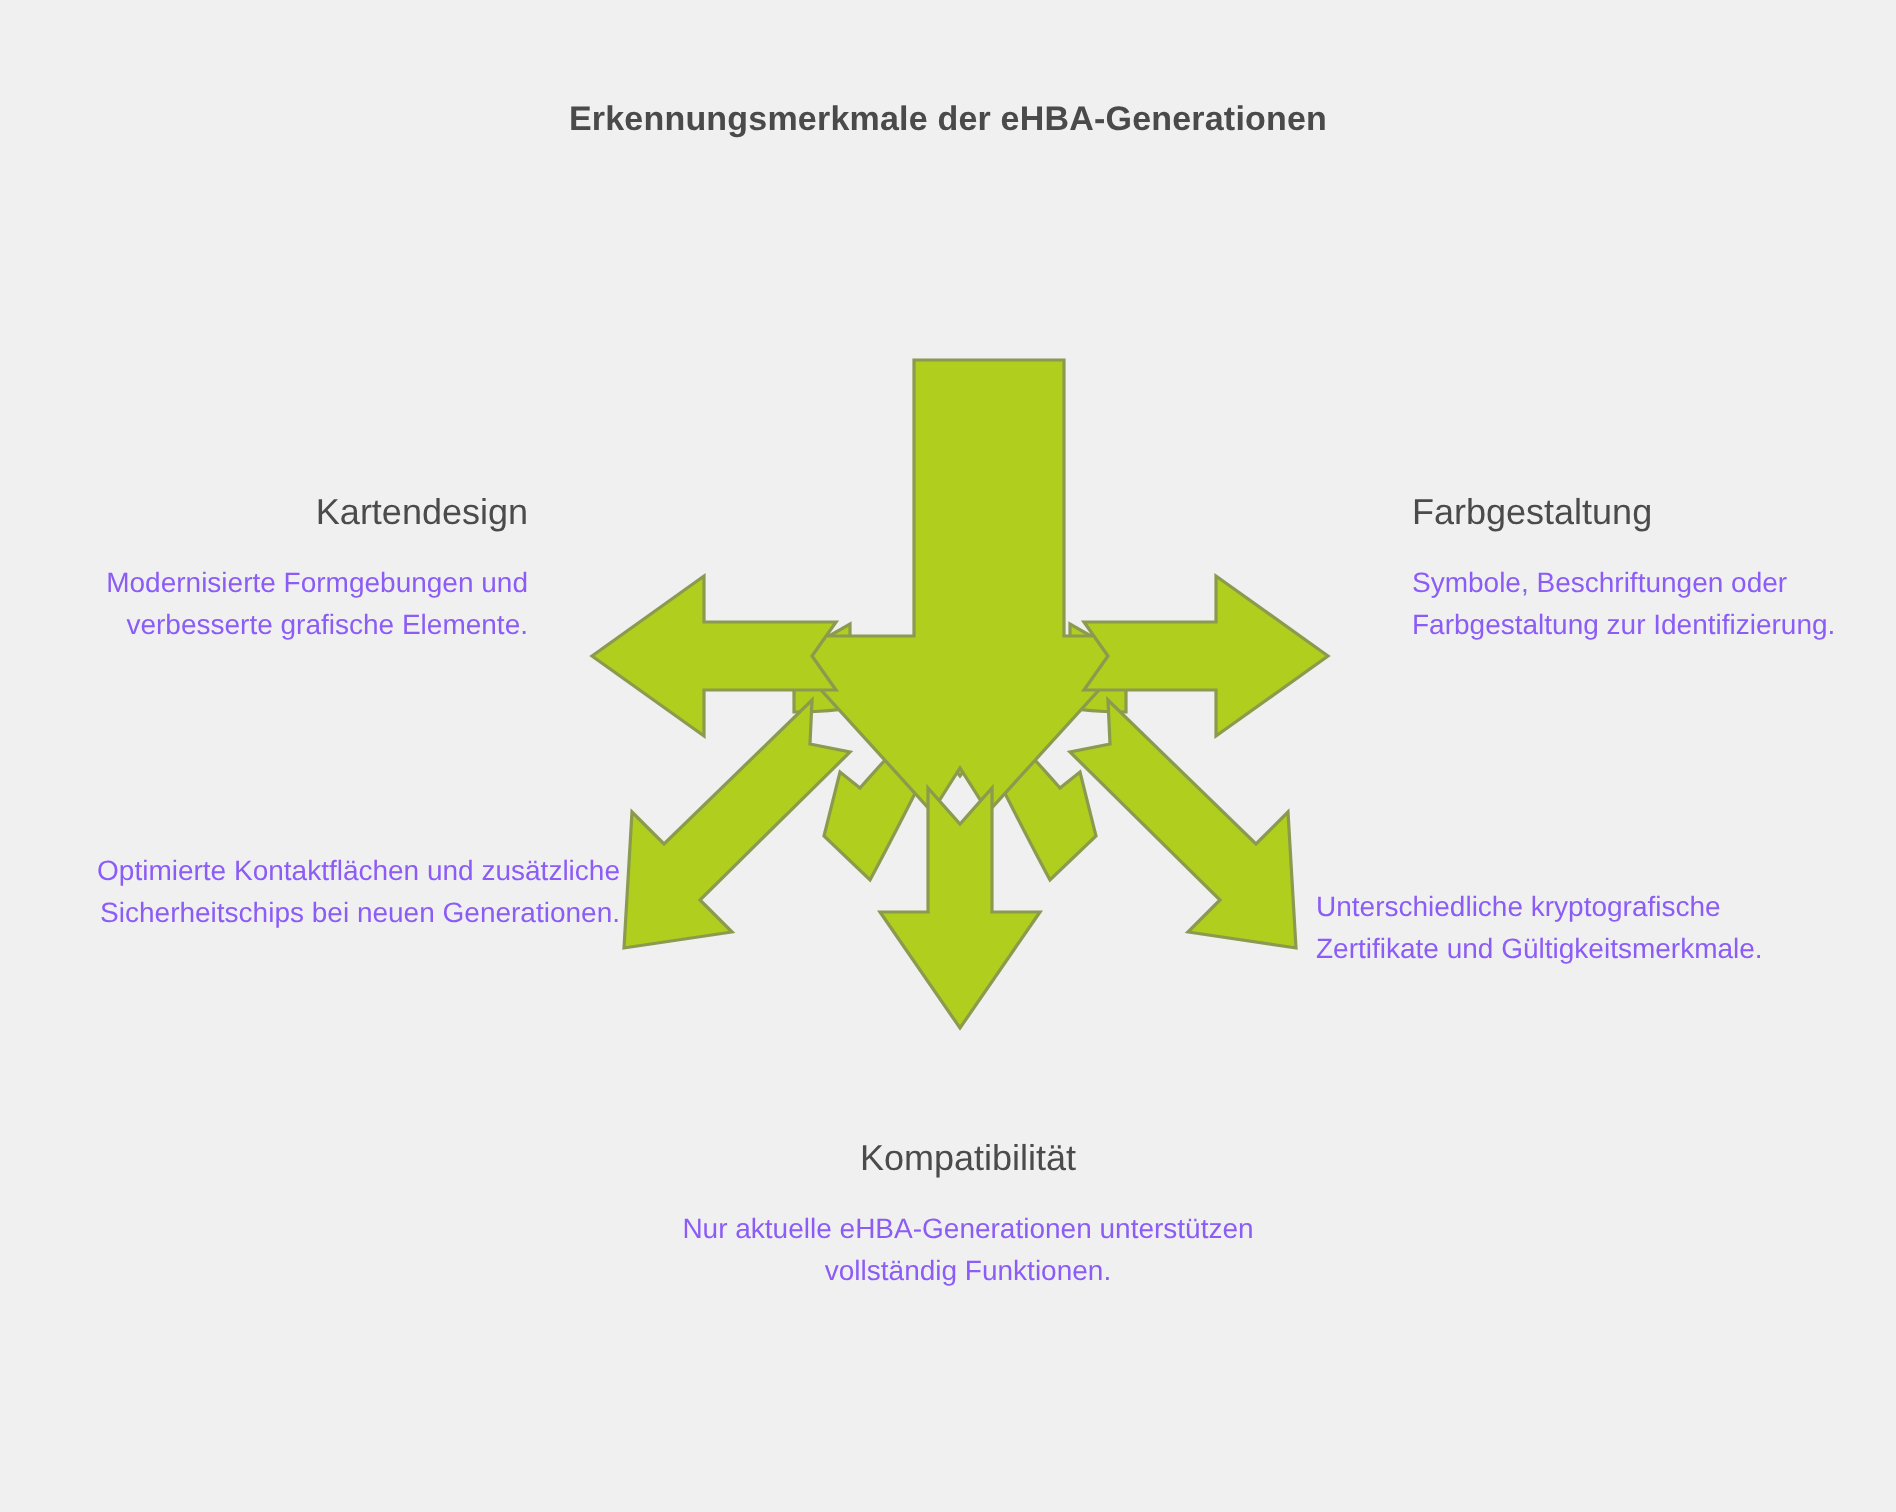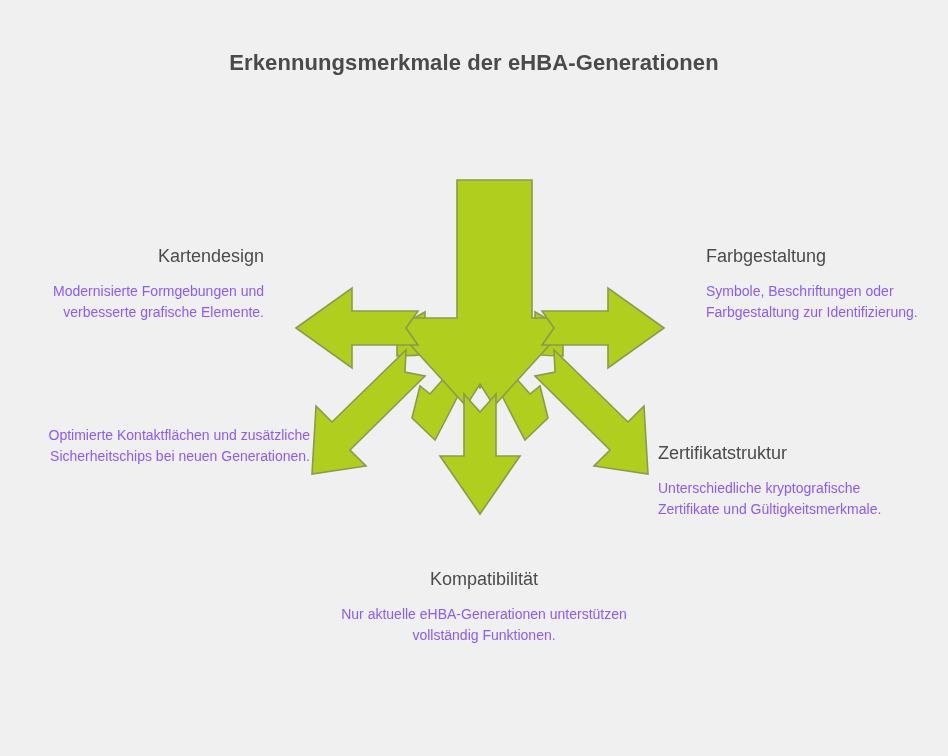--- a/index.html
+++ b/index.html
@@ -24,21 +24,21 @@
     height: 756px;
   }
 
   
   .title {
     position: absolute;
     top: 50px;
     left: 0;
     width: 948px;
     text-align: center;
-    font-size: 22px;
+    font-size: 17px;
     font-weight: 700;
     color: #4a4a4a;
     letter-spacing: 0.1px;
     line-height: 1.2;
     white-space: nowrap;
   }
 
   
   .graphic {
     position: absolute;
@@ -217,21 +217,20 @@
   <div class="label-block align-left" id="block-ausweisfunktion">
     <div class="heading">Farbgestaltung</div>
     <div class="desc">Symbole, Beschriftungen oder Farbgestaltung zur Identifizierung.</div>
   </div>
 
   <div class="label-block align-right" id="block-hardware">
     <div class="desc">Optimierte Kontaktflächen und zusätzliche Sicherheitschips bei neuen Generationen.</div>
   </div>
 
   <div class="label-block align-left" id="block-zertifikat">
-    <div class="heading">Zertifikatstruktur</div>
     <div class="desc">Unterschiedliche kryptografische Zertifikate und Gültigkeitsmerkmale.</div>
   </div>
 
   <div class="label-block align-center" id="block-kompatibilitaet">
     <div class="heading">Kompatibilität</div>
     <div class="desc">Nur aktuelle eHBA-Generationen unterstützen vollständig Funktionen.</div>
   </div>
 
 </div>
 

